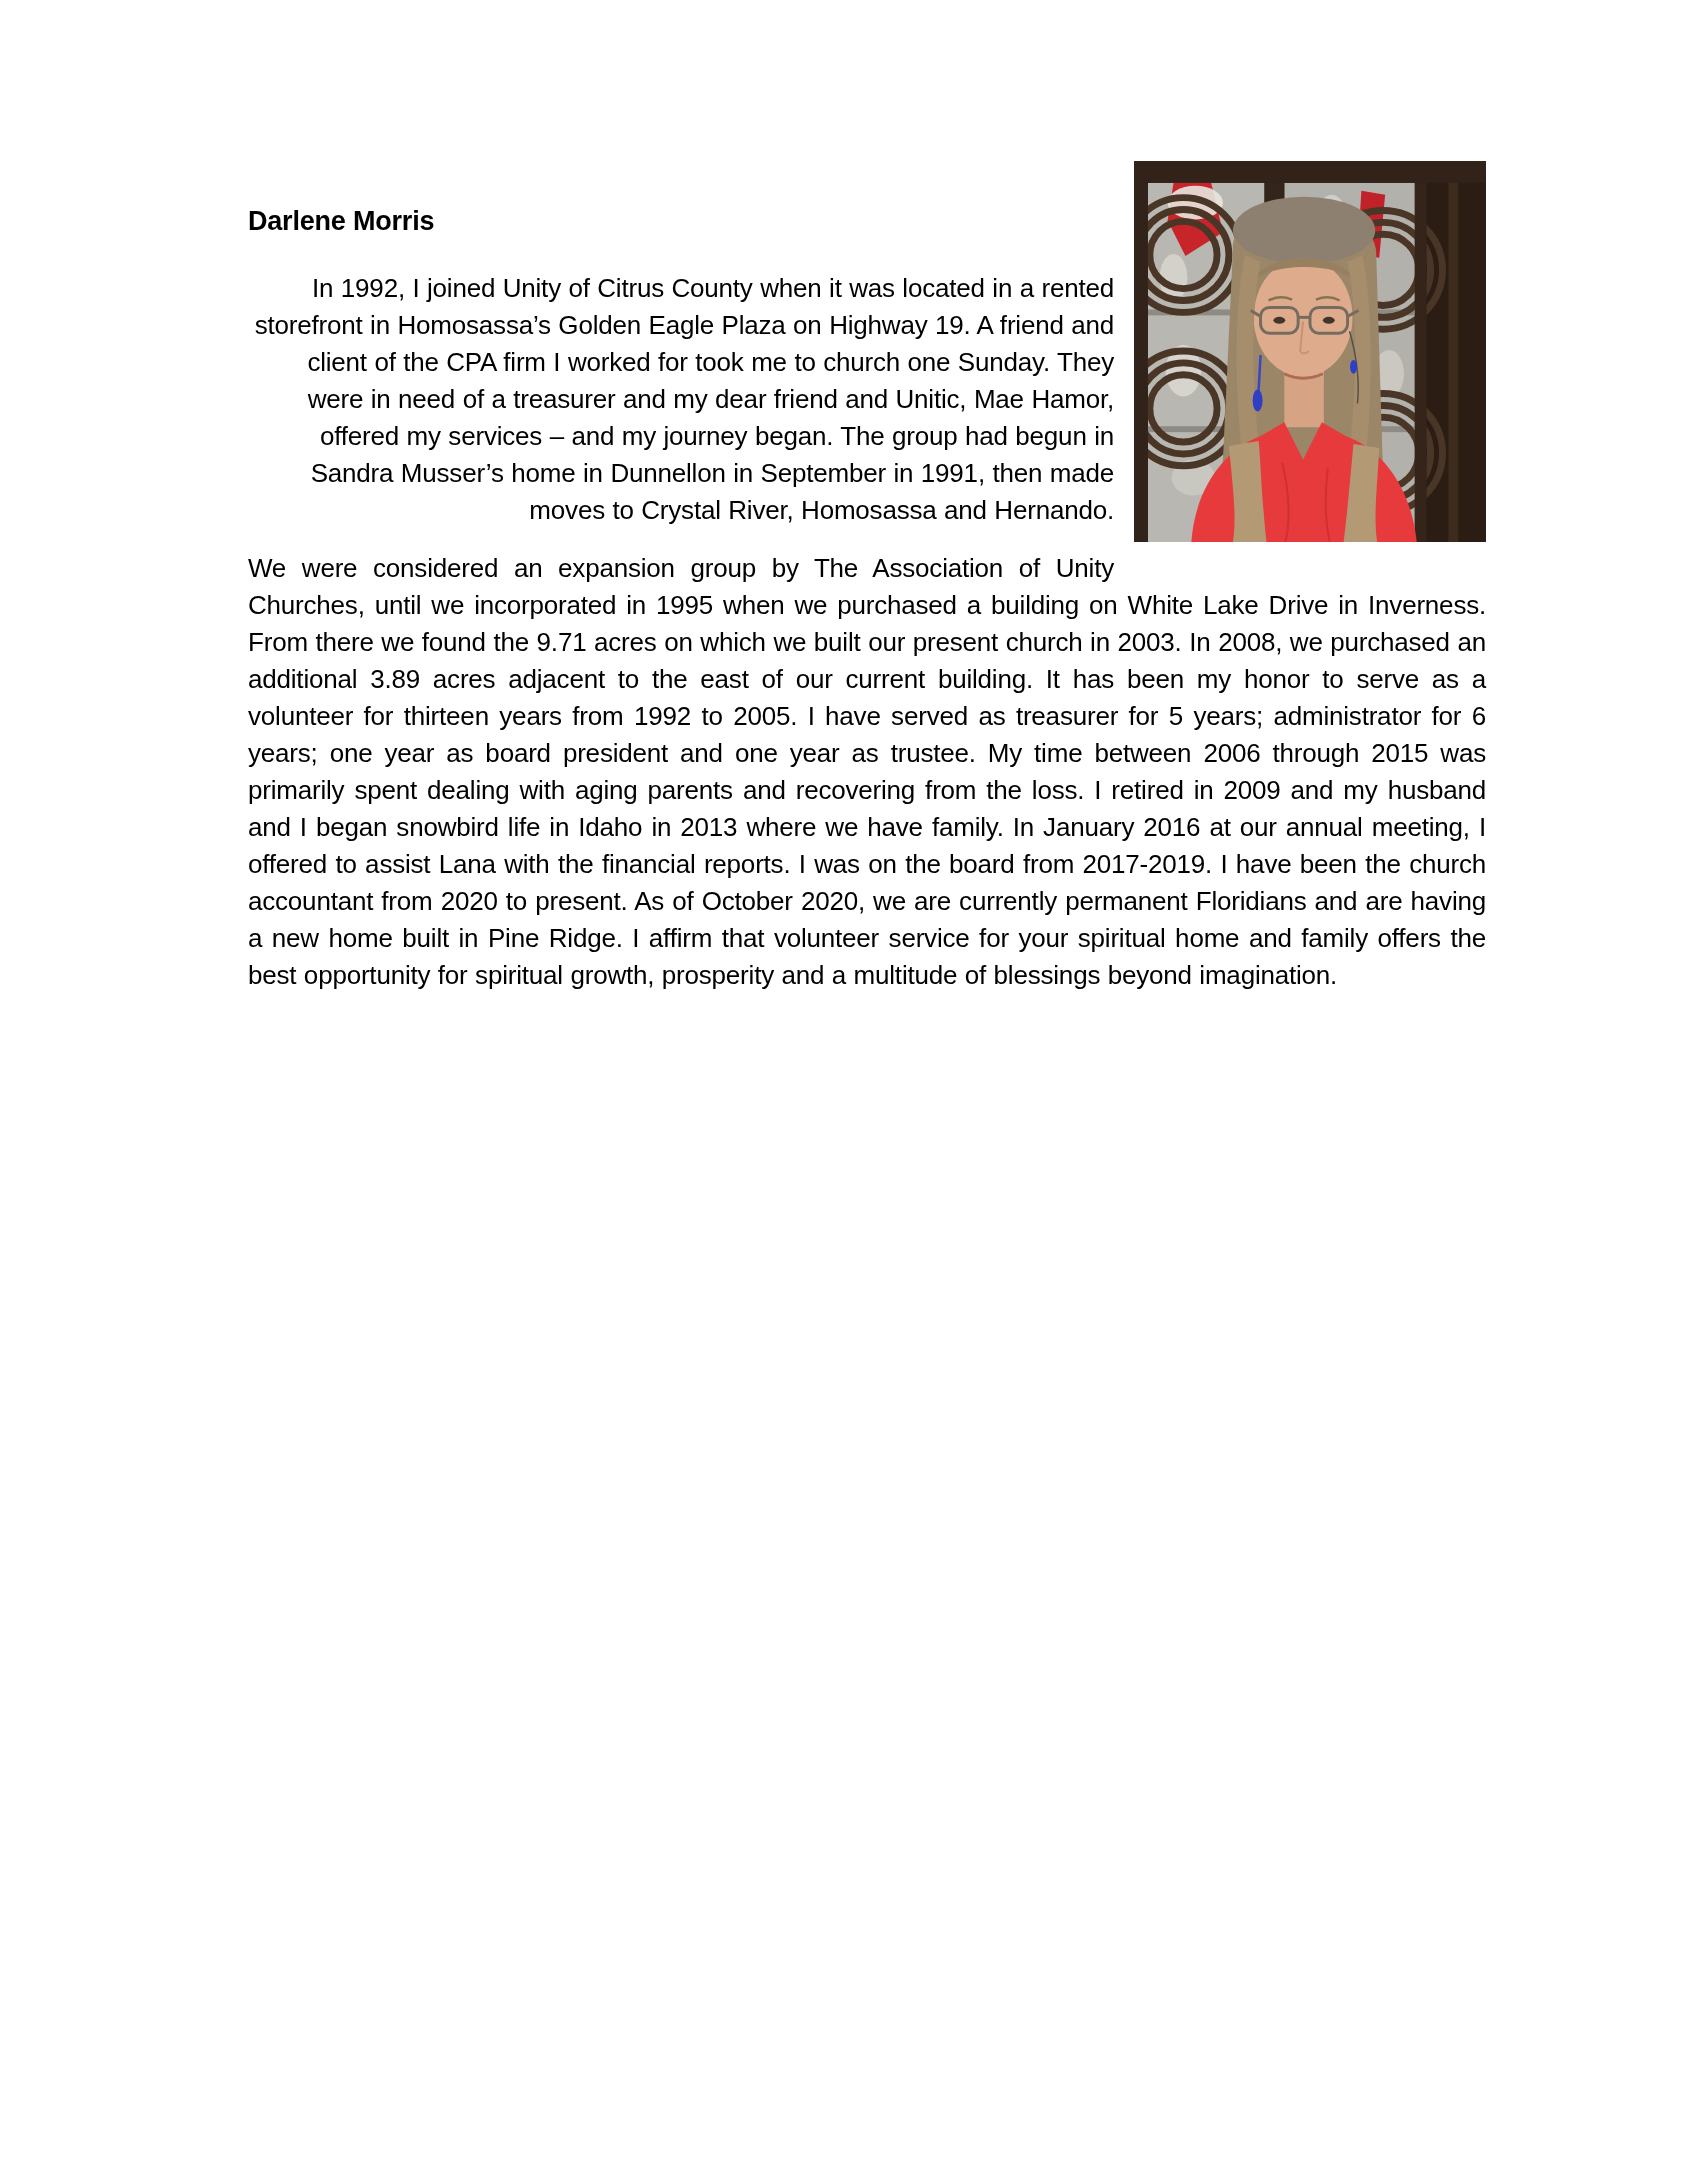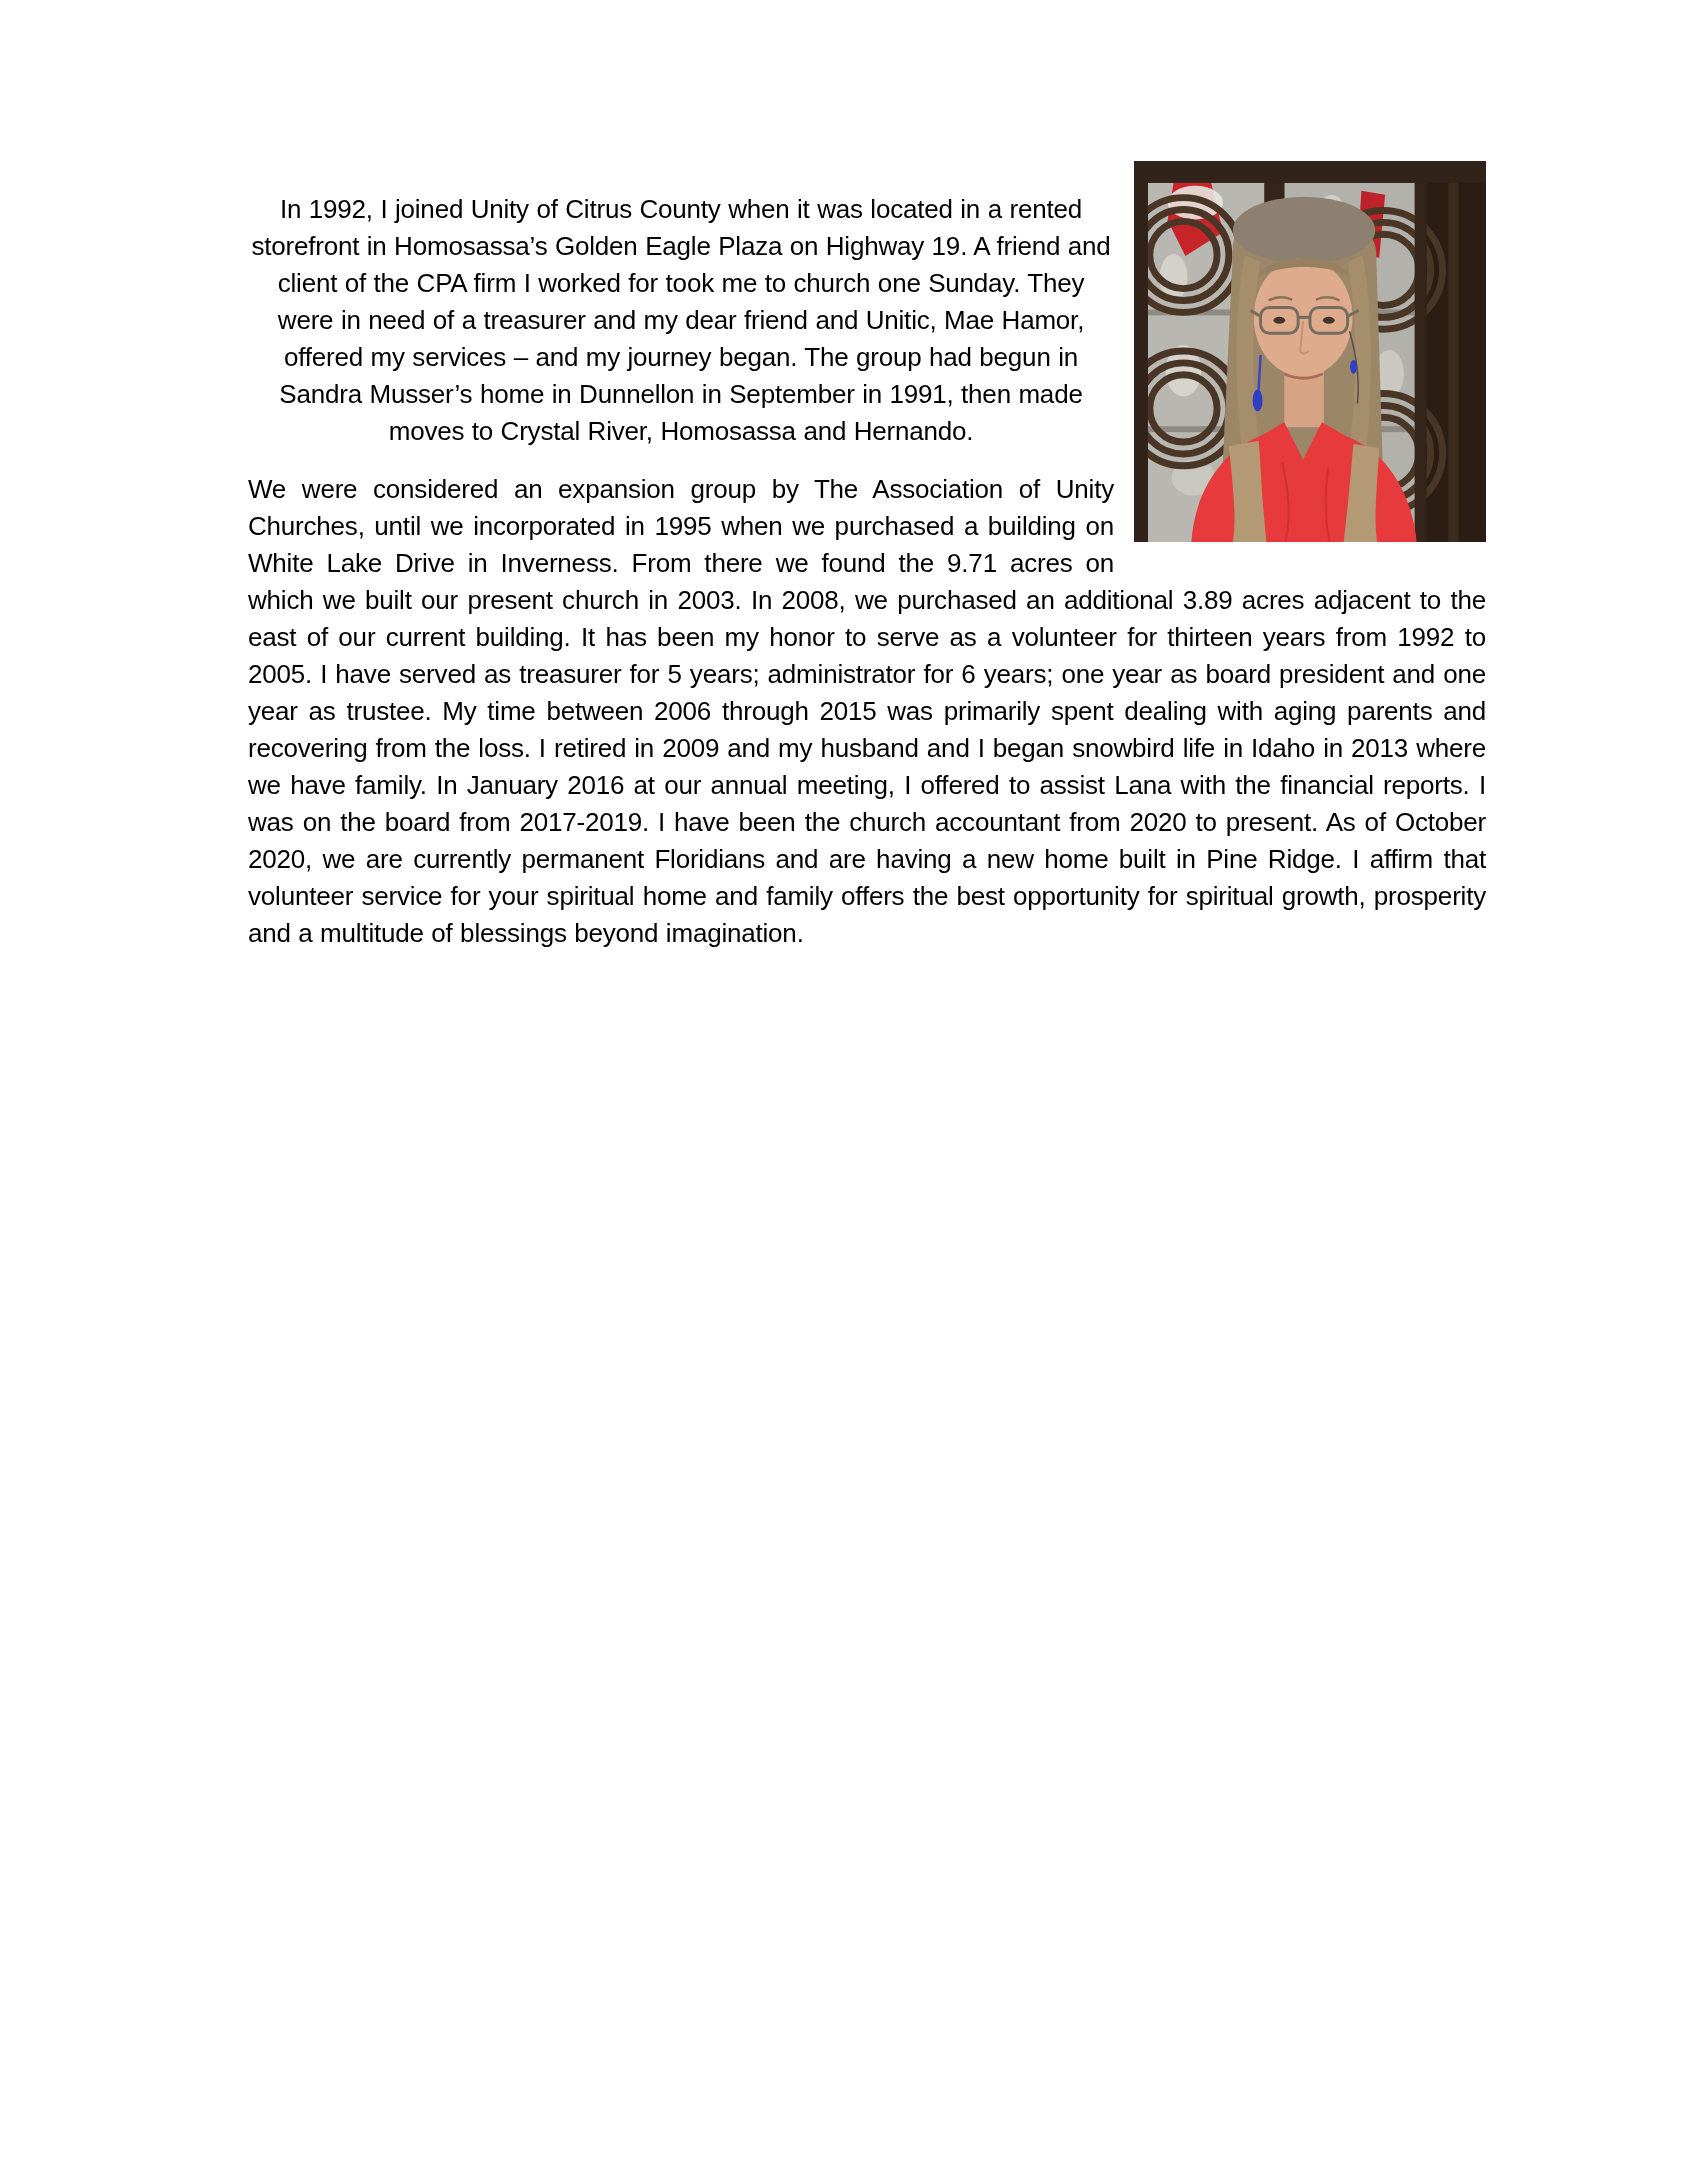--- a/index.html
+++ b/index.html
@@ -43,21 +43,21 @@
     letter-spacing: -0.2px;
   }
   .para {
     font-size: 26px;
     line-height: 37px;
     letter-spacing: -0.2px;
     word-spacing: 0.5px;
   }
   .para-1 {
     margin-top: 30px;
-    text-align: center;
+    text-align: right;
   }
   .para-2 {
     margin-top: 21px;
     text-align: justify;
     text-justify: inter-word;
   }
 </style>
 </head>
 <body>
 
@@ -137,20 +137,21 @@
 
         <path d="M 58 385 C 62 330 92 292 128 278 L 152 264 L 171 302 L 190 264 L 214 278 C 252 292 280 330 286 385 Z" fill="#e63a3c"></path>
         <path d="M 150 305 C 158 340 158 365 153 385" stroke="#d22f33" stroke-width="2" fill="none"></path>
         <path d="M 196 310 C 192 345 194 368 198 385" stroke="#d22f33" stroke-width="2" fill="none"></path>
 
         <path d="M 96 288 C 100 330 104 360 100 385 L 134 385 C 129 340 128 300 126 283 Z" fill="#b49a74"></path>
         <path d="M 248 290 C 246 330 242 360 246 385 L 212 385 C 217 345 220 305 222 286 Z" fill="#b49a74"></path>
       </svg>
     </div>
 
+    <div class="doc-title">Darlene Morris</div>
 
     <div class="para para-1">In 1992, I joined Unity of Citrus County when it was located in a rented storefront in Homosassa’s Golden Eagle Plaza on Highway 19. A friend and client of the CPA firm I worked for took me to church one Sunday. They were in need of a treasurer and my dear friend and Unitic, Mae Hamor, offered my services – and my journey began. The group had begun in Sandra Musser’s home in Dunnellon in September in 1991, then made moves to Crystal River, Homosassa and Hernando.</div>
 
     <div class="para para-2">We were considered an expansion group by The Association of Unity Churches, until we incorporated in 1995 when we purchased a building on White Lake Drive in Inverness.  From there we found the 9.71 acres on which we built our present church in 2003. In 2008, we purchased an additional 3.89 acres adjacent to the east of our current building.  It has been my honor to serve as a volunteer for thirteen years from 1992 to 2005. I have served as treasurer for 5 years; administrator for 6 years; one year as board president and one year as trustee.  My time between 2006 through 2015 was primarily spent dealing with aging parents and recovering from the loss.  I retired in 2009 and my husband and I began snowbird life in Idaho in 2013 where we have family. In January 2016 at our annual meeting, I offered to assist Lana with the financial reports.  I was on the board from 2017-2019.  I have been the church accountant from 2020 to present.  As of October 2020, we are currently permanent Floridians and are having a new home built in Pine Ridge. I affirm that volunteer service for your spiritual home and family offers the best opportunity for spiritual growth, prosperity and a multitude of blessings beyond imagination.</div>
 
   </div>
 </div>
 
 
 </body></html>

